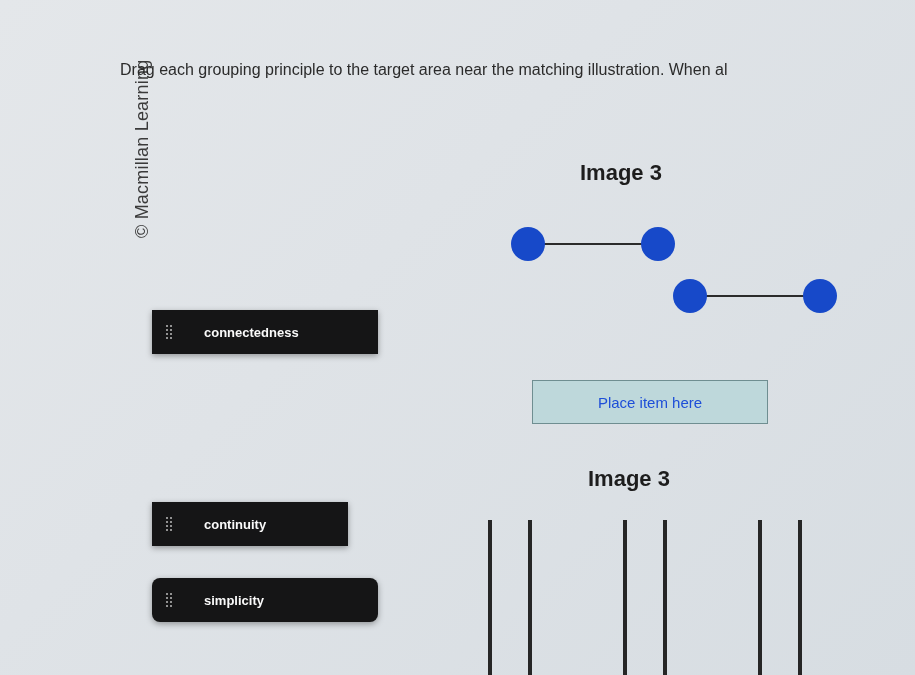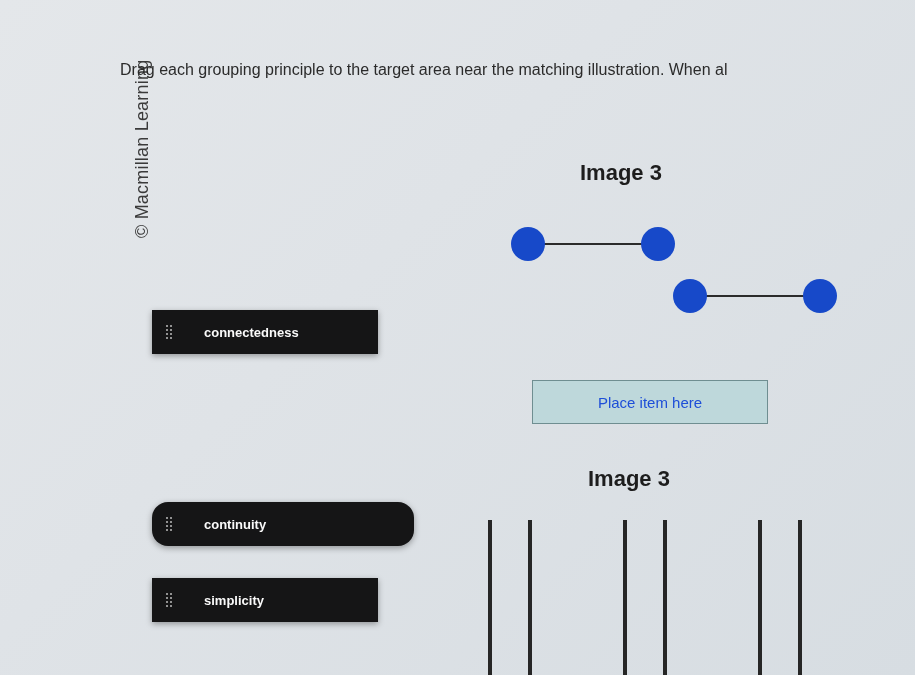--- a/index.html
+++ b/index.html
@@ -123,21 +123,21 @@
         <span class="grip-dot"></span>
       </span>
     <span class="grip-row">
         <span class="grip-dot"></span>
         <span class="grip-dot"></span>
       </span>
   </span>
   <span>connectedness</span>
 </div>
 
-<div class="drag-chip" style="left:152px; top:502px; width:262px;border-radius:16px;">
+<div class="drag-chip" style="left:152px; top:502px; width:196px;">
   <span class="grip">
     <span class="grip-row">
         <span class="grip-dot"></span>
         <span class="grip-dot"></span>
       </span>
     <span class="grip-row">
         <span class="grip-dot"></span>
         <span class="grip-dot"></span>
       </span>
     <span class="grip-row">
@@ -145,21 +145,21 @@
         <span class="grip-dot"></span>
       </span>
     <span class="grip-row">
         <span class="grip-dot"></span>
         <span class="grip-dot"></span>
       </span>
   </span>
   <span>continuity</span>
 </div>
 
-<div class="drag-chip" style="left:152px; top:578px; width:226px;">
+<div class="drag-chip" style="left:152px; top:578px; width:226px;border-radius:8px;">
   <span class="grip">
     <span class="grip-row">
         <span class="grip-dot"></span>
         <span class="grip-dot"></span>
       </span>
     <span class="grip-row">
         <span class="grip-dot"></span>
         <span class="grip-dot"></span>
       </span>
     <span class="grip-row">

